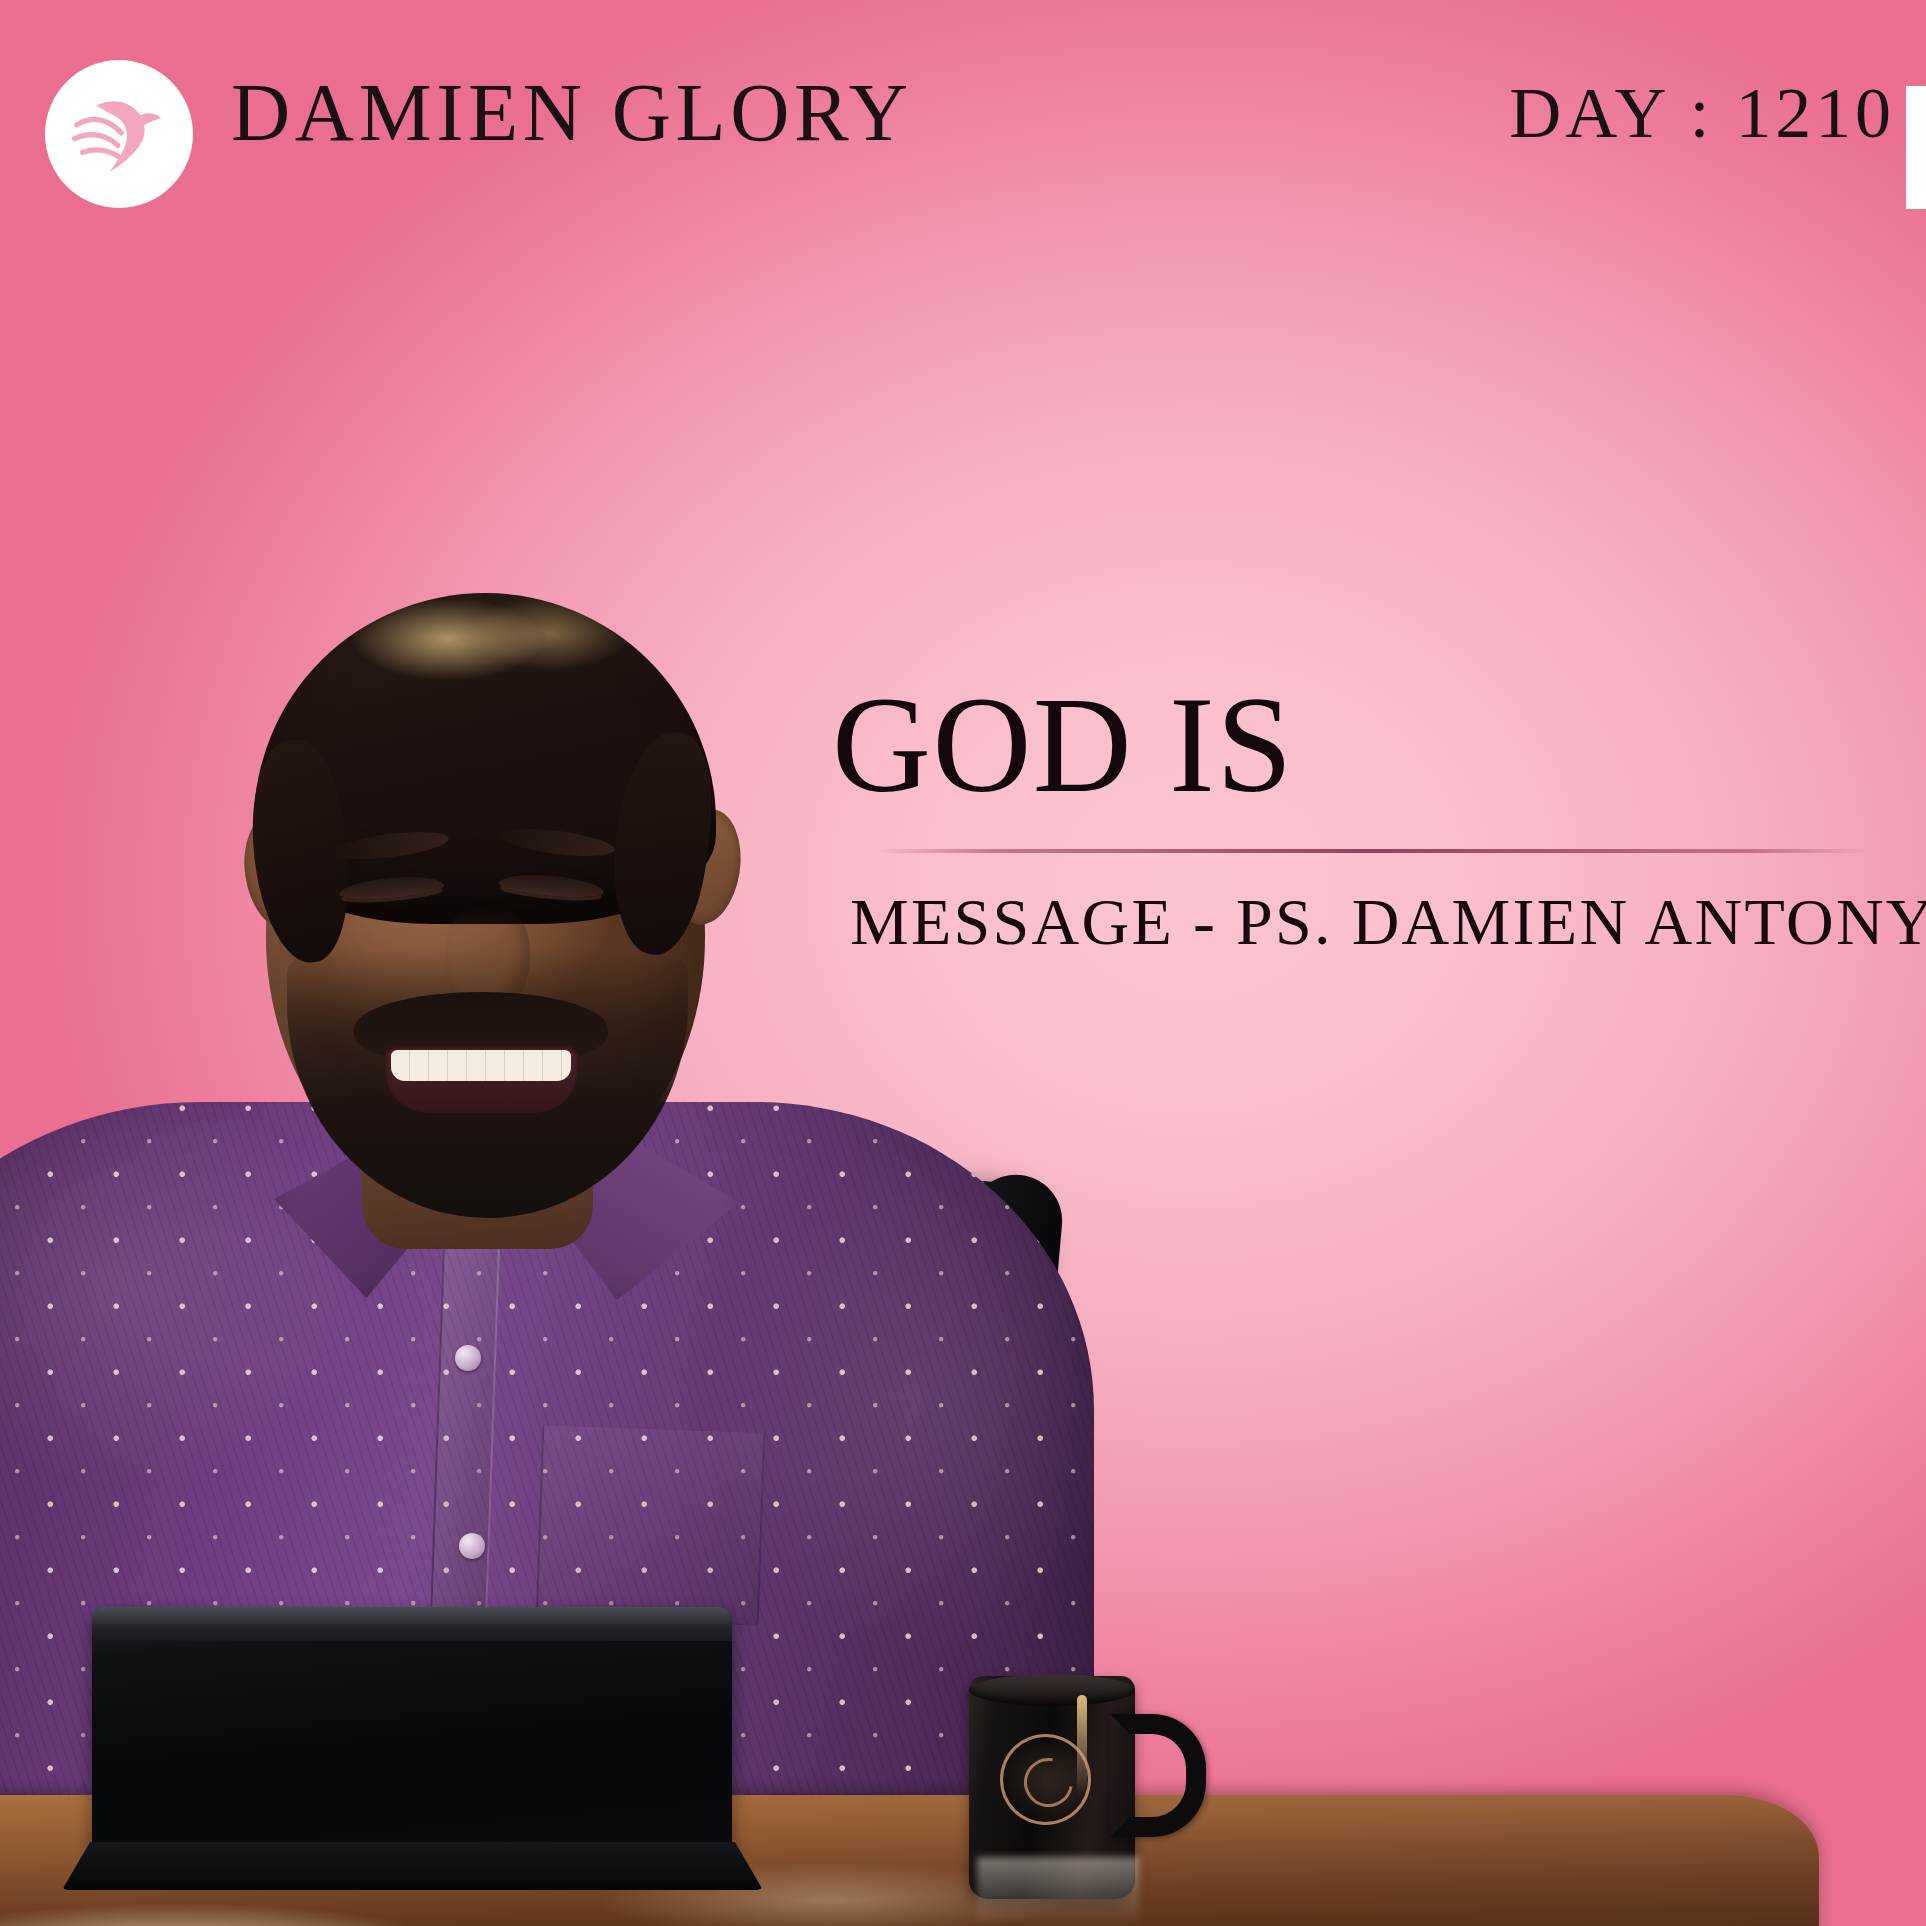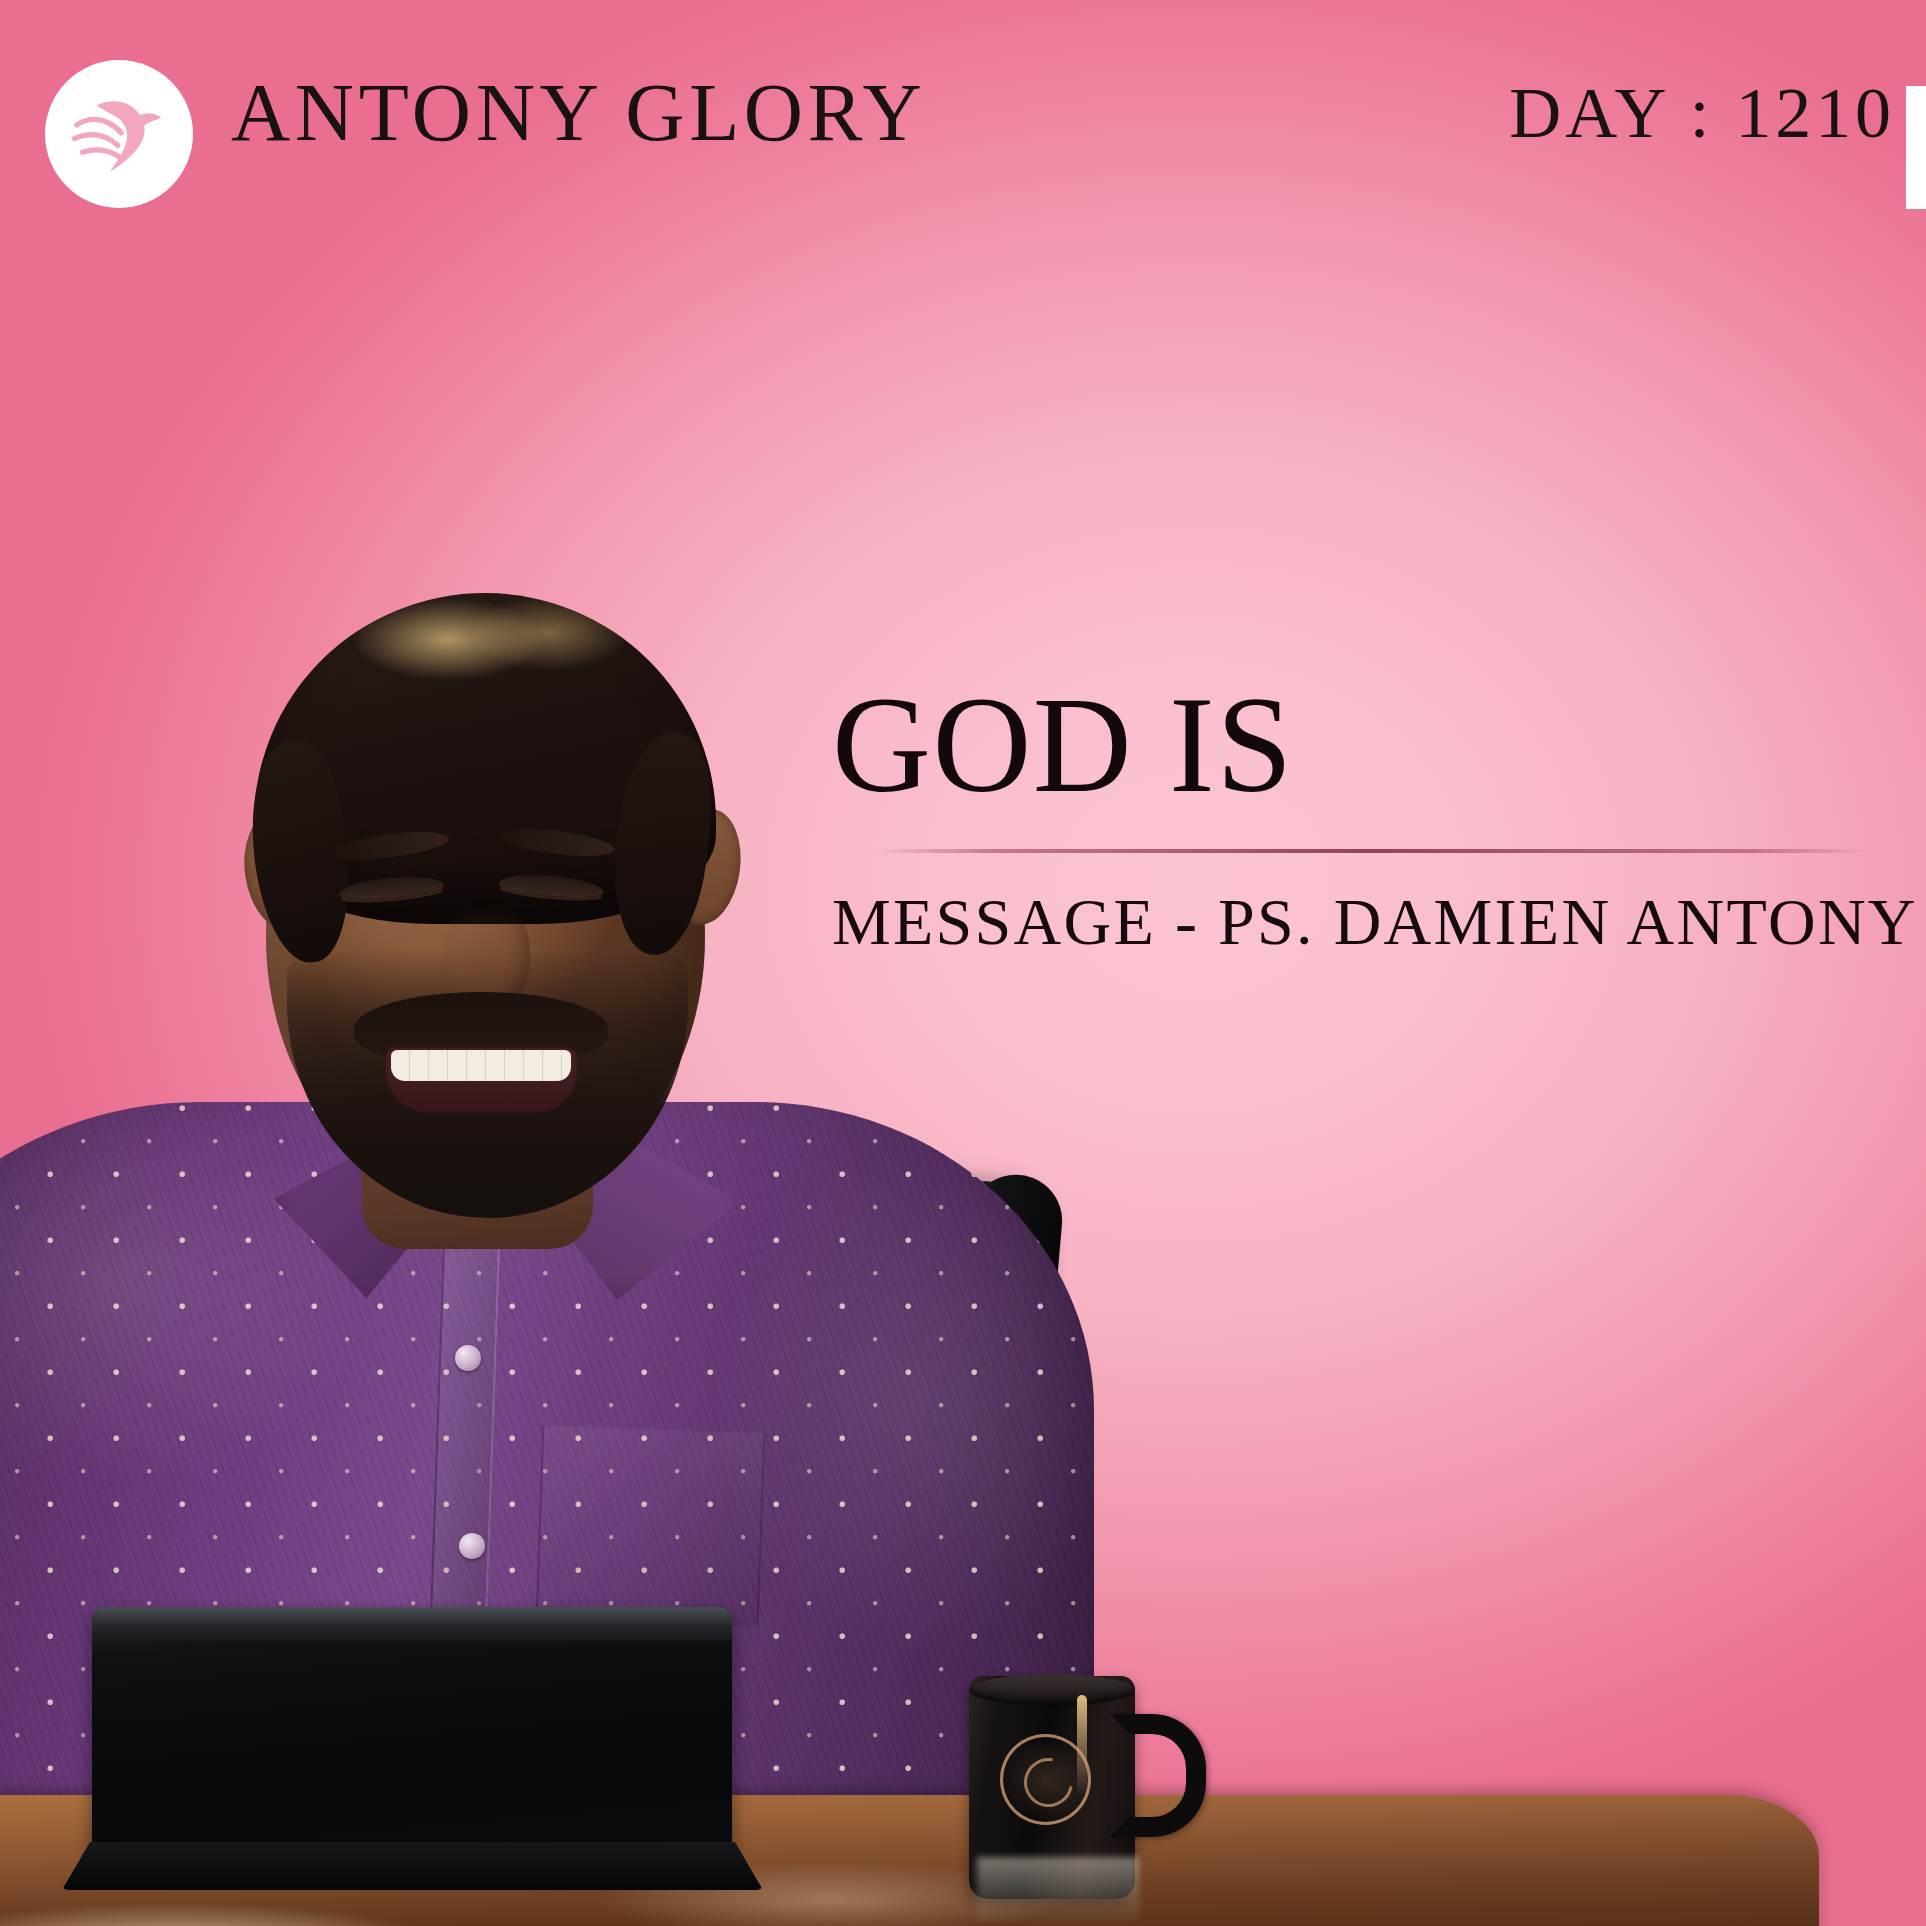--- a/index.html
+++ b/index.html
@@ -78,20 +78,21 @@
     border-radius:2.3px;
   }
 
   .byline{
     margin-top:31px;
     color:#160a0d;
     font-size:66px;
     letter-spacing:2.3px;
     white-space:nowrap;
     font-weight:400;
+    margin-left:18px;
   }
 
   
   .scene{ position:absolute; left:0; top:0; width:1926px; height:1926px; }
 
   
   .chair{
     position:absolute; left:840px; top:1179px;
     width:200px; height:432px;
     background:
@@ -440,21 +441,21 @@
           <path d="M11 54 C25 48, 38 50, 49 60"></path>
           <path d="M18 66 C31 62, 42 64, 51 71"></path>
         </g>
         <path d="M30 25 C46 17, 63 22, 70 36 C74 44, 73 53, 68 60
                  C62 69, 52 77, 42 83 C50 72, 56 62, 57 53
                  C58 44, 52 36, 42 32 Z" fill="#f3a7bd"></path>
         <path d="M66 35 C73 30, 82 31, 87 36 C81 38, 75 40, 70 44 Z" fill="#f3a7bd"></path>
       </svg>
     </div>
 
-    <div class="brand-title">ANTONY GLORY</div>
+    <div class="brand-title">DAMIEN GLORY</div>
 
     <div class="day-label">DAY : 1210</div>
 
     <div class="corner-tag"></div>
   </div>
 
   <div class="message-block">
     <div class="headline">
       <span class="ln ln1">GOD IS</span>
     </div>

